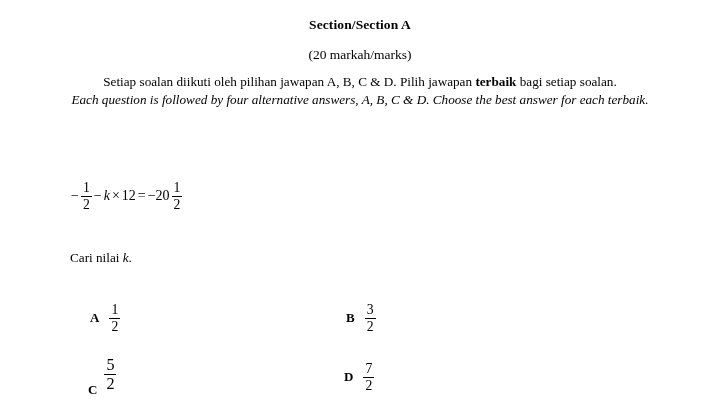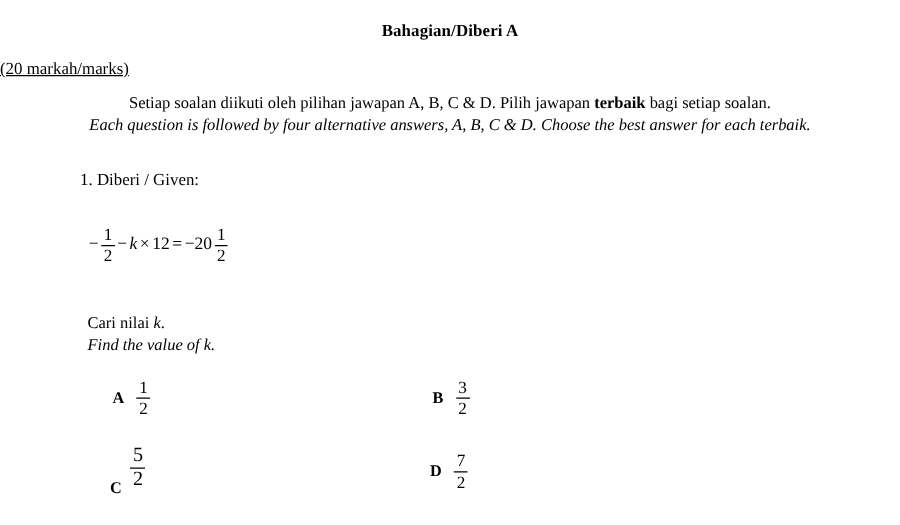--- a/index.html
+++ b/index.html
@@ -32,22 +32,22 @@
     font-size: 13.5px;
     font-weight: bold;
     letter-spacing: 0.1px;
   }
 
   .marks-line {
     position: absolute;
     top: 47px;
     left: 0;
     width: 720px;
-    font-size: 13.5px;
-    text-decoration: underline;
+    text-align: center;
+    font-size: 13.5px;
   }
 
   .instruction-my {
     position: absolute;
     top: 74px;
     left: 0;
     width: 720px;
     text-align: center;
     font-size: 13.2px;
   }
@@ -176,29 +176,28 @@
     position: relative;
     top: 1px;
     margin-right: 6px;
   }
 </style>
 </head>
 <body>
 
 <div class="page">
 
-  <div class="section-title">Bahagian/Diberi A</div>
+  <div class="section-title">Section/Section A</div>
 
   <div class="marks-line">(20 markah/marks)</div>
 
   <div class="instruction-my"><span>Setiap soalan diikuti oleh pilihan jawapan A, B, C &amp; D. Pilih jawapan </span><span class="bold-word">terbaik</span><span> bagi setiap soalan.</span></div>
 
   <div class="instruction-en"><span>Each question is followed by four alternative answers, A, B, C &amp; D. Choose the </span><span class="bold-word">best</span><span> answer for each terbaik.</span></div>
 
-  <div class="question-stem">1. Diberi / Given:</div>
 
   <div class="equation">
     <span class="eq-op">−</span>
     <span class="frac">
       <span class="num">1</span>
       <span class="bar"></span>
       <span class="den">2</span>
     </span>
     <span class="eq-op">−</span>
     <span class="eq-var">k</span>
@@ -208,21 +207,20 @@
     <span class="eq-num">−20</span>
     <span class="frac">
       <span class="num">1</span>
       <span class="bar"></span>
       <span class="den">2</span>
     </span>
   </div>
 
   <div class="find-my"><span>Cari nilai </span><span class="var">k</span><span>.</span></div>
 
-  <div class="find-en">Find the value of k.</div>
 
   <div class="option option-a">
     <span class="opt-letter">A</span>
     <span class="frac">
       <span class="num">1</span>
       <span class="bar"></span>
       <span class="den">2</span>
     </span>
   </div>
 

